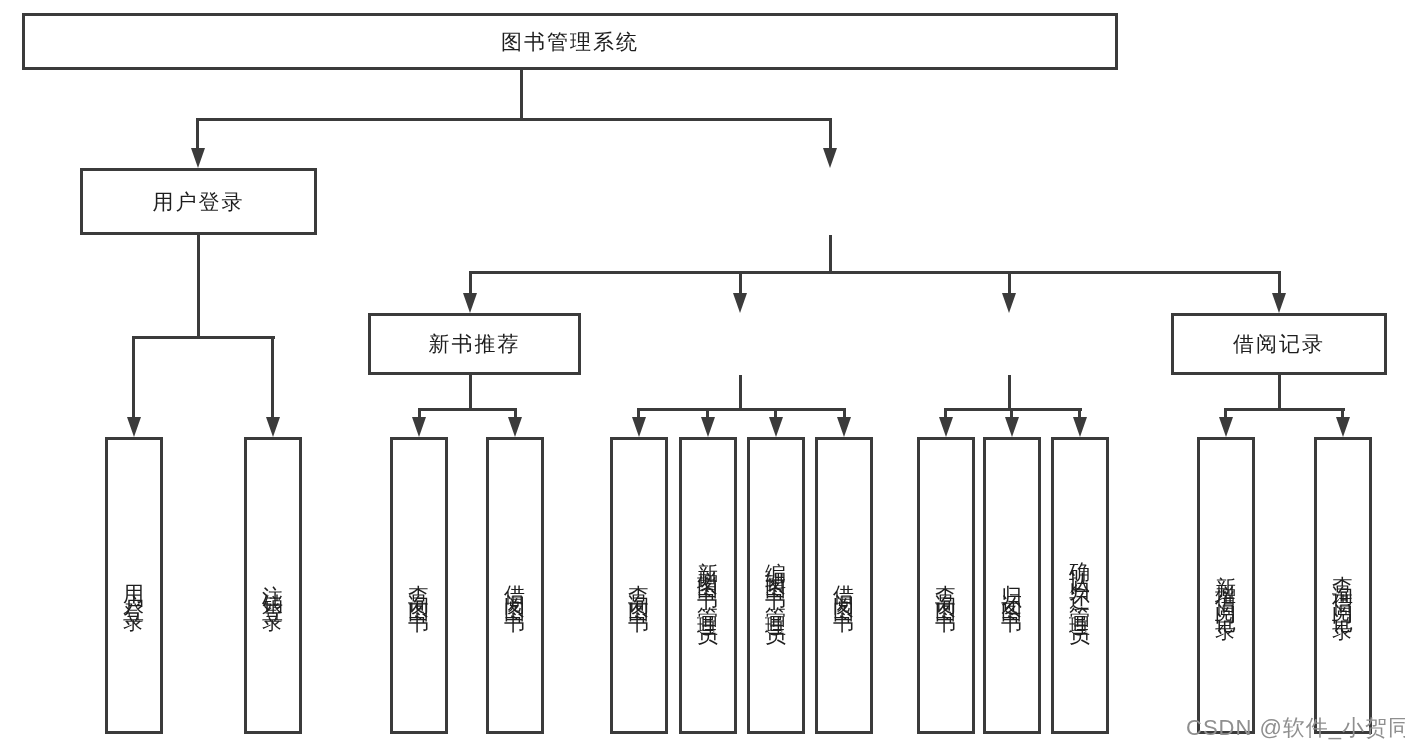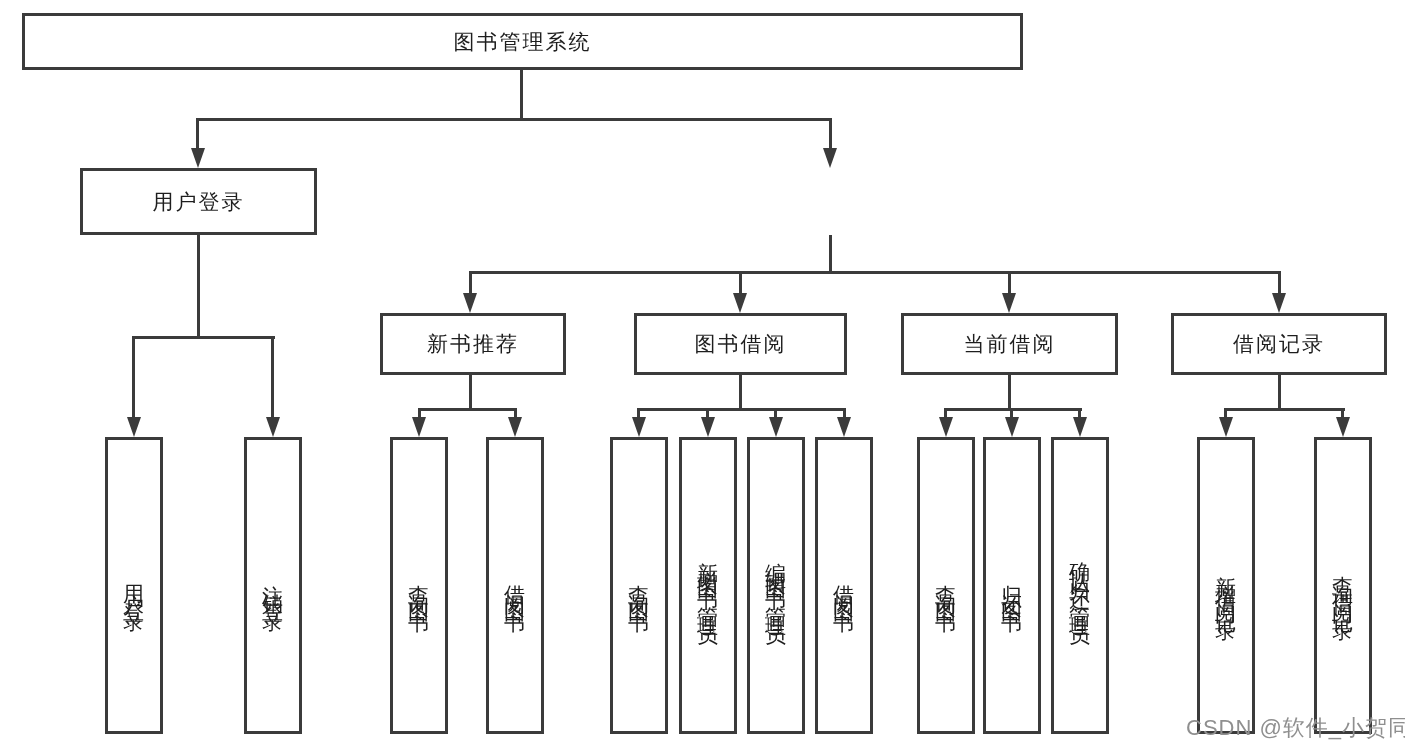--- a/index.html
+++ b/index.html
@@ -29,27 +29,25 @@
   .watermark{
     position:absolute;left:1186px;top:713px;color:#8f8f8f;font-size:22px;
     letter-spacing:1px;white-space:nowrap;
   }
 </style>
 </head>
 <body>
 
 <div class="canvas">
 
-  <div class="box" style="left:22px;top:13px;width:1001px;height:57px">图书管理系统</div>
+  <div class="box" style="left:22px;top:13px;width:1096px;height:57px">图书管理系统</div>
 
   <div class="box" style="left:80px;top:168px;width:237px;height:67px">用户登录</div>
 
-  <div class="box" style="left:380px;top:313px;width:186px;height:62px">新书推荐</div>
-  <div class="box" style="left:634px;top:313px;width:213px;height:62px">图书借阅</div>
-  <div class="box" style="left:901px;top:313px;width:217px;height:62px">当前借阅</div>
+  <div class="box" style="left:368px;top:313px;width:213px;height:62px">新书推荐</div>
   <div class="box" style="left:1171px;top:313px;width:216px;height:62px">借阅记录</div>
 
   <div class="vbox" style="left:105px">用户登录</div>
   <div class="vbox" style="left:244px">注销登录</div>
 
   <div class="vbox" style="left:390px">查询图书</div>
   <div class="vbox" style="left:486px">借阅图书</div>
 
   <div class="vbox" style="left:610px">查询图书</div>
   <div class="vbox" style="left:679px">新增图书（管理员）</div>

